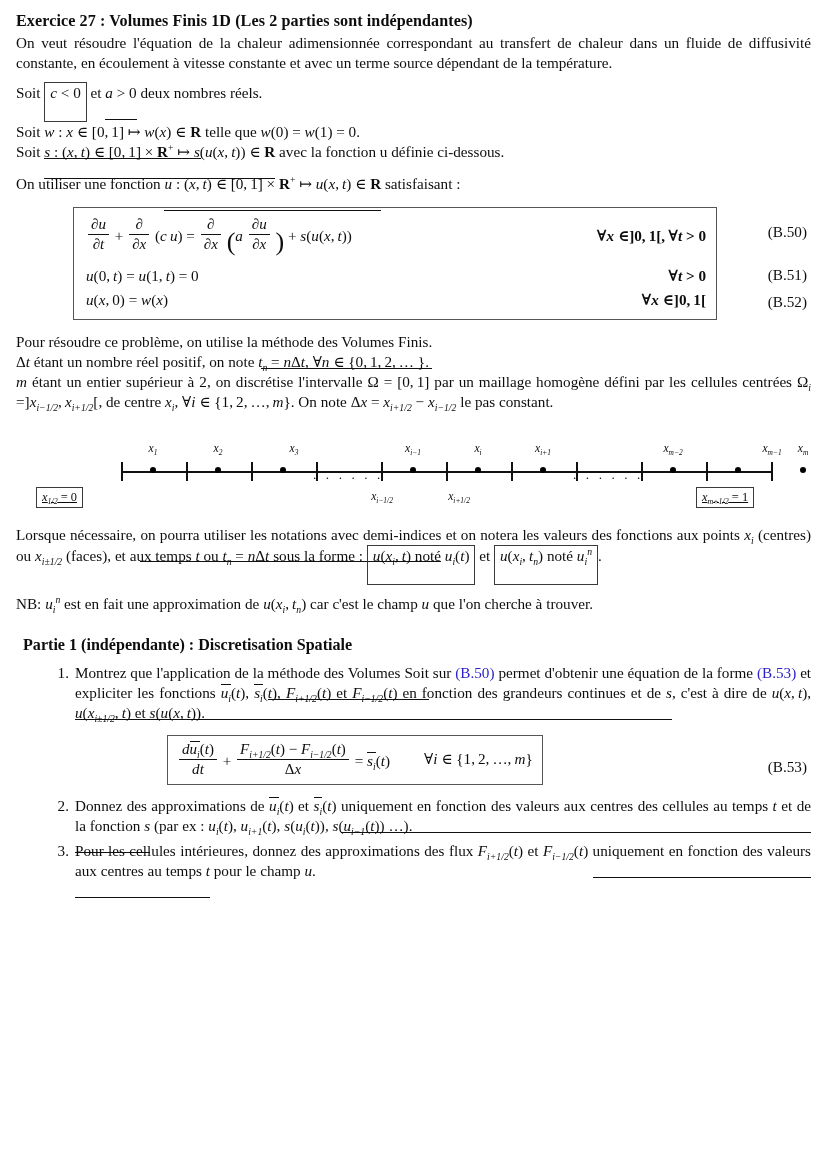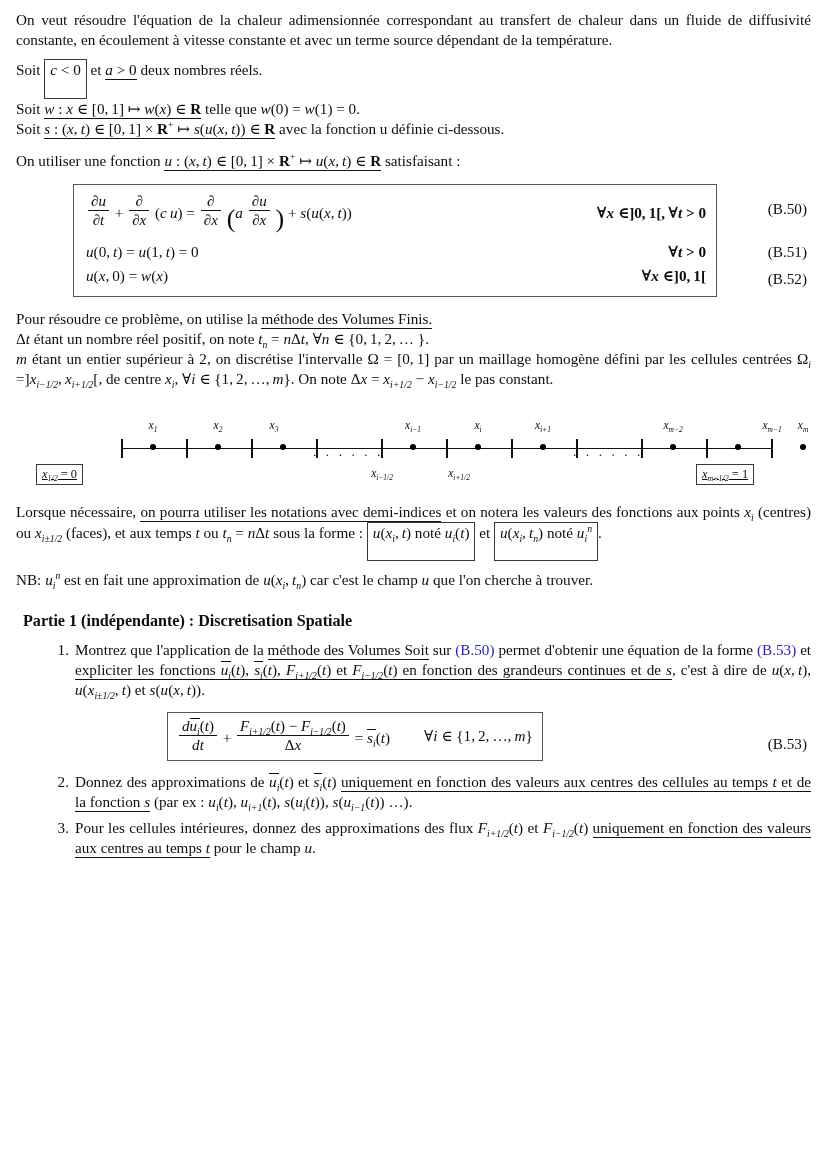--- a/index.html
+++ b/index.html
@@ -63,21 +63,21 @@
     margin: 7px;
   }
   p.para {
     margin: 0;
     text-align: justify;
   }
   .blk { margin-bottom: 11px; }
   .tight { margin-bottom: 0; }
 
   
-  .u { border-bottom: 1.05px solid #111; padding-bottom: 1px; }
+  .u { border-bottom: 1.05px solid #111; padding-bottom: 18px; }
 
   .boxin {
     border: 1.1px solid #3a3a3a;
     padding: 1px 5px 18px 5px;
     display: inline-block;
     line-height: 1.22;
   }
 
   a.eqref { color: #2a22c8; text-decoration: none; }
 
@@ -152,20 +152,21 @@
     width: 20px;
     text-align: right;
     font-style: normal;
   }
 </style>
 </head>
 <body>
 
 <div class="page">
 
+  <h1 class="ex-title">Exercice 27 : Volumes Finis 1D (Les 2 parties sont indépendantes)</h1>
 
   <p class="para">On veut résoudre l'équation de la chaleur adimensionnée correspondant au transfert de chaleur dans un fluide de diffusivité constante, en écoulement à vitesse constante et avec un terme source dépendant de la température.</p>
 
   <div style="height:9px"></div>
 
   <p class="para tight">
     <span>Soit</span>
     <span class="boxin"><span class="mi">c</span> &lt; 0</span>
     <span>et</span>
     <span class="u"><span class="mi">a</span> &gt; 0</span>
@@ -265,21 +266,21 @@
     <div class="dot" style="left:264px;"></div>
     <div class="dot" style="left:394px;"></div>
     <div class="dot" style="left:459px;"></div>
     <div class="dot" style="left:524px;"></div>
     <div class="dot" style="left:654px;"></div>
     <div class="dot" style="left:719px;"></div>
     <div class="dot" style="left:784px;"></div>
 
     <div class="clab" style="left:137px;"><span class="mi">x</span><sub>1</sub></div>
     <div class="clab" style="left:202px;"><span class="mi">x</span><sub>2</sub></div>
-    <div class="clab" style="left:258px;text-align:right;"><span class="mi">x</span><sub>3</sub></div>
+    <div class="clab" style="left:278px;text-align:right;"><span class="mi">x</span><sub>3</sub></div>
     <div class="clab" style="left:397px;"><span class="mi">x</span><sub><span class="mi">i</span>−1</sub></div>
     <div class="clab" style="left:462px;"><span class="mi">x</span><sub><span class="mi">i</span></sub></div>
     <div class="clab" style="left:527px;"><span class="mi">x</span><sub><span class="mi">i</span>+1</sub></div>
     <div class="clab" style="left:657px;"><span class="mi">x</span><sub><span class="mi">m</span>−2</sub></div>
     <div class="clab" style="left:756px;text-align:right;"><span class="mi">x</span><sub><span class="mi">m</span>−1</sub></div>
     <div class="clab" style="left:787px;"><span class="mi">x</span><sub><span class="mi">m</span></sub></div>
 
     <div class="flab" style="left:366px;"><span class="mi">x</span><sub><span class="mi">i</span>−1/2</sub></div>
     <div class="flab" style="left:443px;"><span class="mi">x</span><sub><span class="mi">i</span>+1/2</sub></div>
 

